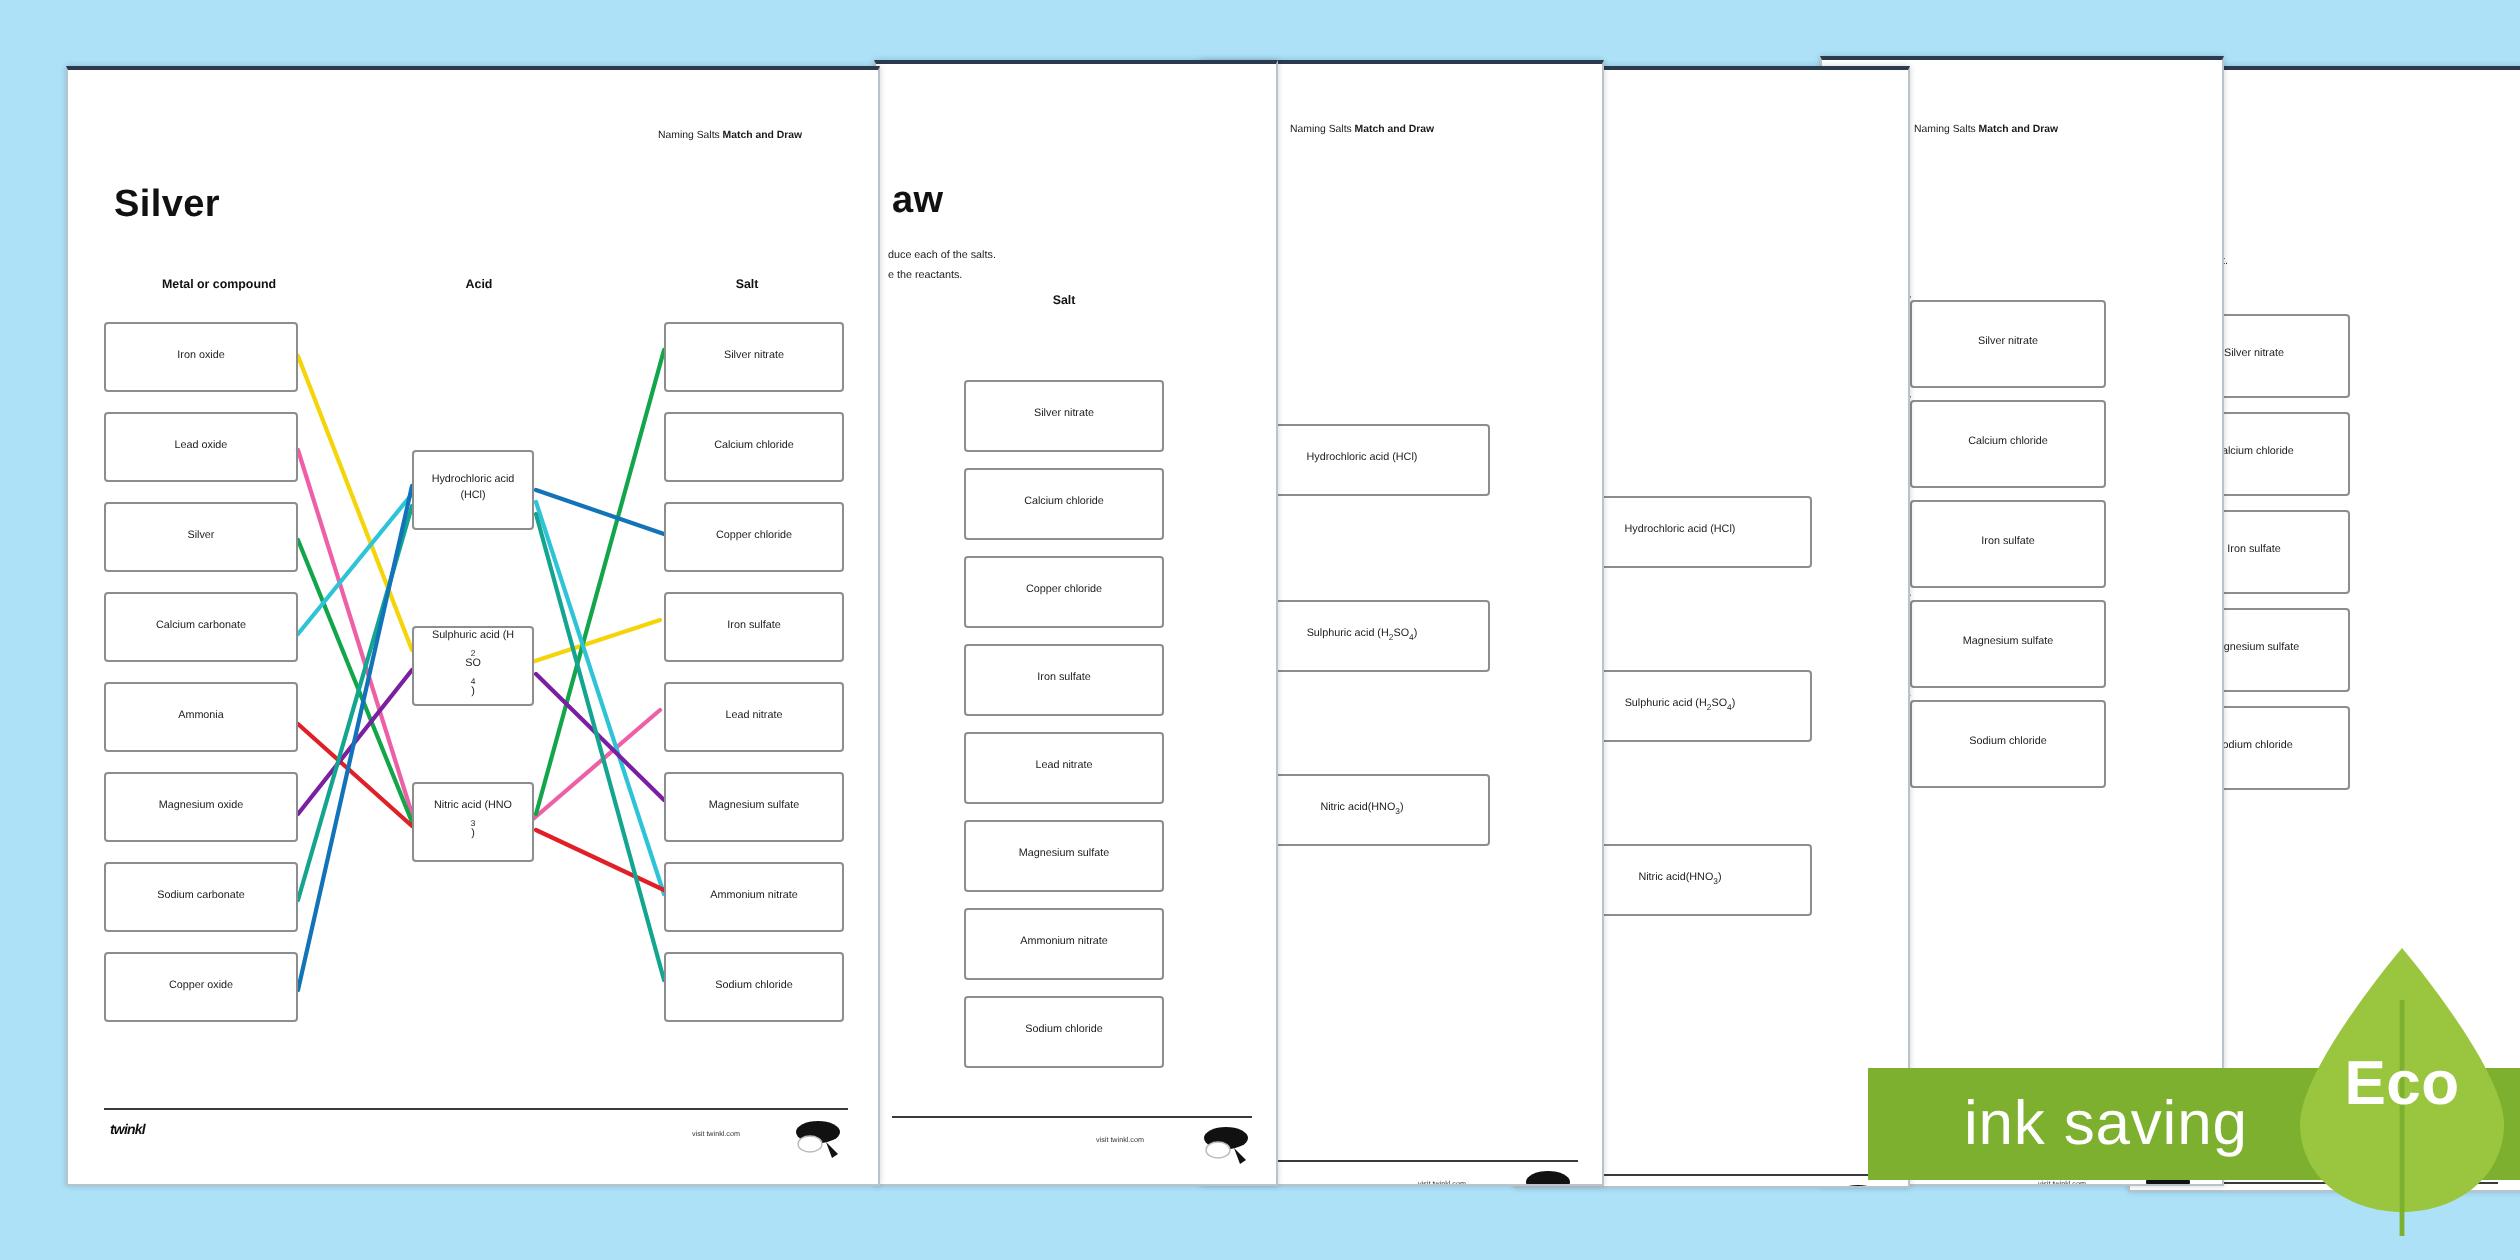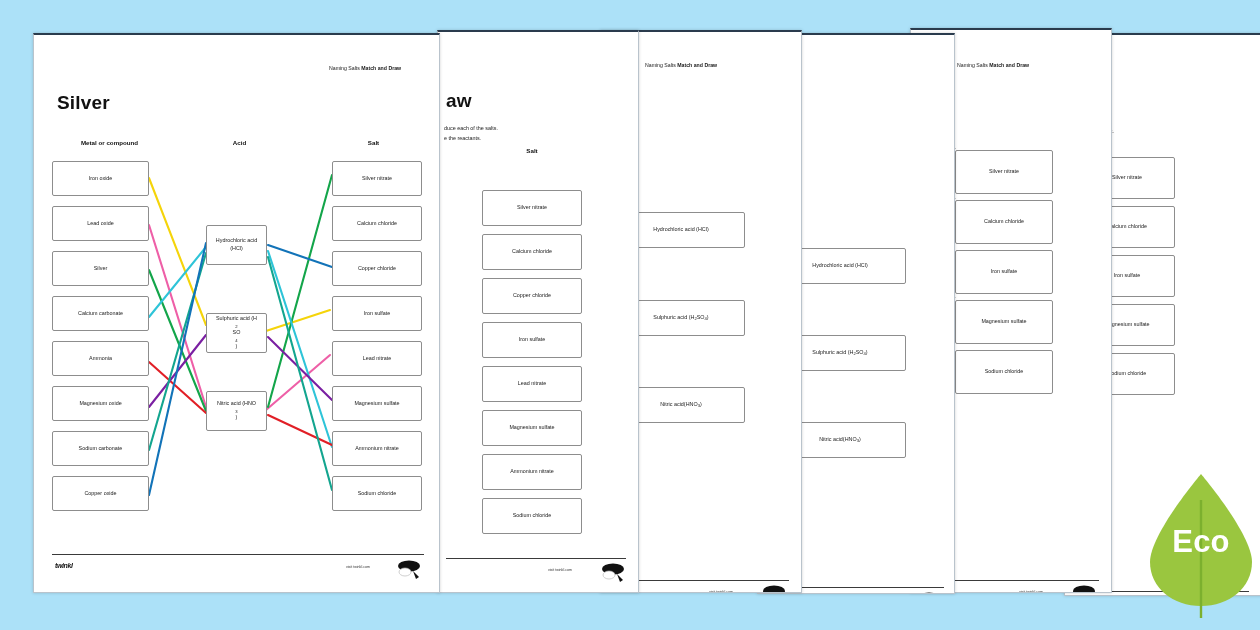--- a/index.html
+++ b/index.html
@@ -314,20 +314,23 @@
       <div class="foot-logo" style="left:21px;top:527px;">twinkl</div>
       <div class="foot-url" style="left:312px;top:530px;">visit twinkl.com</div>
       <svg class="foot-mark" style="left:362px;top:523px;" width="26" height="22" viewBox="0 0 26 22">
         <ellipse cx="13" cy="8" rx="11" ry="5.5" fill="#111"></ellipse>
         <ellipse cx="9" cy="14" rx="6" ry="4" fill="#fff" stroke="#bbb" stroke-width=".7"></ellipse>
         <path d="M17 13 L23 19 L20 21 Z" fill="#111"></path>
       </svg>
     </div>
   </div>
 
+  <div id="eco">
+    <div class="ink">ink saving</div>
+  </div>
   <div id="leaf">
     <svg width="122" height="150" viewBox="0 0 122 150">
       <path d="M61 4 C61 4, 112 64, 112 92 C112 118, 89 136, 61 136 C33 136, 10 118, 10 92 C10 64, 61 4, 61 4 Z" fill="#9ac63f"></path>
       <line x1="61" y1="30" x2="61" y2="148" stroke="#7cb02e" stroke-width="2.4"></line>
     </svg>
     <div class="eco-word">Eco</div>
   </div>
 
 </div>
 

